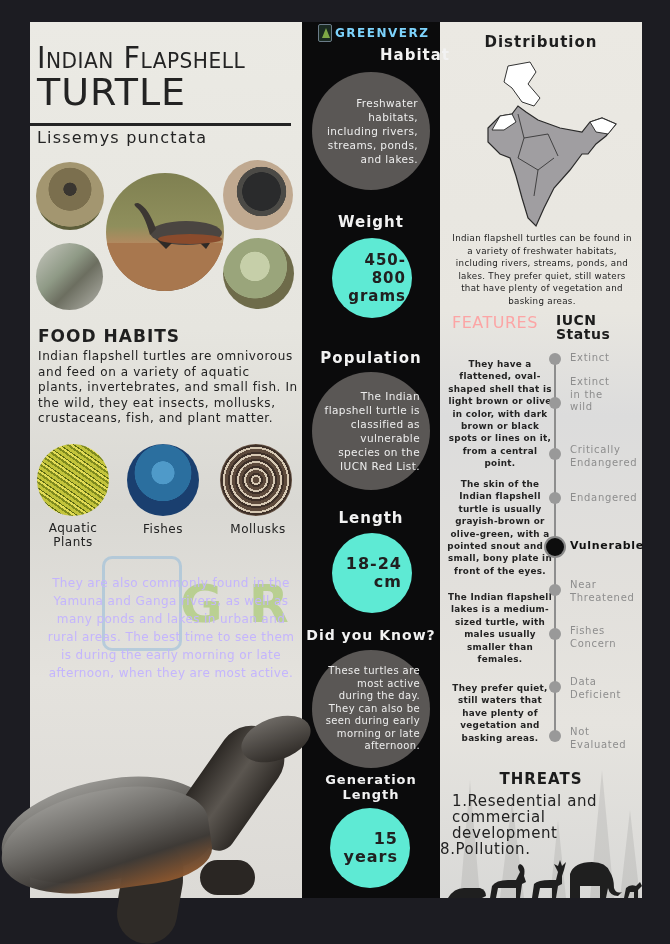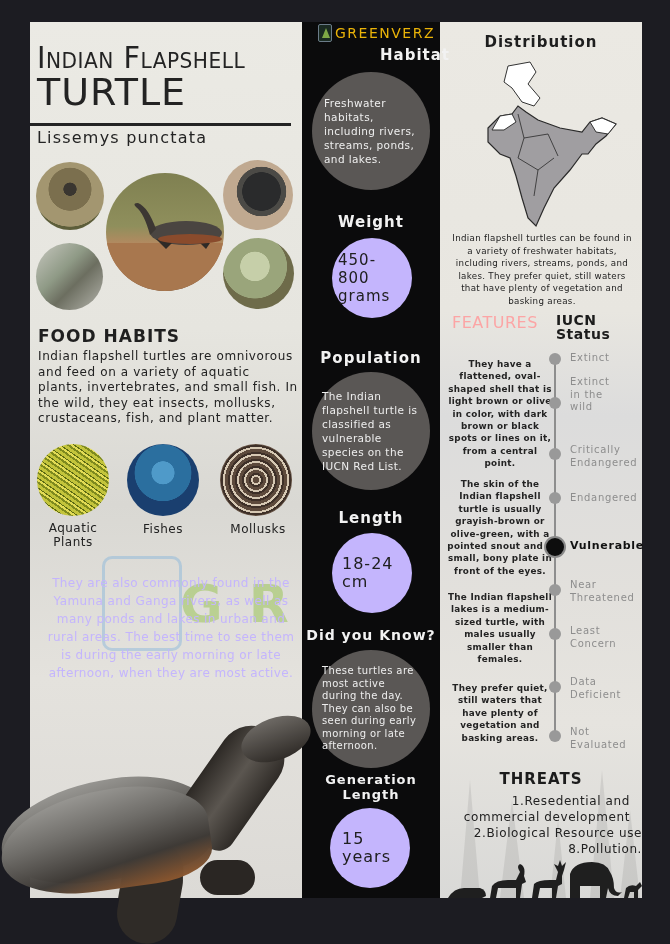--- a/index.html
+++ b/index.html
@@ -33,39 +33,39 @@
 
 .tshell{left:0;top:780px;width:210px;height:100px;border-radius:60% 45% 30% 45%;background:linear-gradient(170deg,#a9a8a4 0%,#6f6d69 40%,#3e3a36 70%,#a05e2c 100%);transform:rotate(-8deg)}
 .tneck{left:200px;top:720px;width:66px;height:130px;border-radius:40px 40px 20px 20px;background:linear-gradient(90deg,#2d2925,#5b5650,#2f2b27);transform:rotate(35deg)}
 .thead{left:240px;top:718px;width:72px;height:42px;border-radius:50%;background:linear-gradient(180deg,#6d6964,#302c28);transform:rotate(-20deg)}
 .tlimb{left:120px;top:840px;width:60px;height:100px;border-radius:30px;background:#2f2b27;transform:rotate(10deg)}
 .tlimb2{left:200px;top:860px;width:55px;height:35px;border-radius:20px;background:#2a2623}
 
 .logo{left:318px;top:24px;display:flex;align-items:center;gap:3px}
 .logo-box{width:14px;height:18px;border:1px solid #6a7b88;border-radius:2px;position:relative;background:#1a2a22}
 .logo-box::after{content:"";position:absolute;left:3px;top:3px;border-left:4px solid transparent;border-right:4px solid transparent;border-bottom:10px solid #7ea845}
-.logo-text{font-size:14px;font-weight:normal;color:#eab308;letter-spacing:1.5px}
+.logo-text{font-size:12px;font-weight:bold;color:#7dd3fc;letter-spacing:1.5px}
 .c-head{position:absolute;left:302px;width:138px;text-align:center;color:#f2f2f2;font-weight:bold;font-size:15px;letter-spacing:1px}
-.c-circ{position:absolute;border-radius:50%;display:flex;align-items:center;justify-content:center;text-align:left}
+.c-circ{position:absolute;border-radius:50%;display:flex;align-items:center;justify-content:center;text-align:right}
 .c-dark{background:#5a5755;color:#eeeeee;font-size:10.5px;line-height:14px;letter-spacing:0.4px}
-.c-light{background:#c4b5fd;color:#202020;font-size:15px;line-height:18px;letter-spacing:1px;font-weight:400}
+.c-light{background:#5eead4;color:#202020;font-size:15px;line-height:18px;letter-spacing:1px;font-weight:700}
 
 .dist-h{left:440px;top:33px;width:202px;text-align:center;font-size:15px;font-weight:bold;letter-spacing:1px;color:#1e1e1e}
 .map{left:478px;top:58px;width:150px;height:170px}
 .dist-text{left:448px;top:232px;width:188px;text-align:center;font-size:8.7px;line-height:12.5px;letter-spacing:0.3px;color:#222}
 .feat-h{left:452px;top:313px;font-size:16px;font-weight:normal;letter-spacing:0.5px;color:#fca5a5}
 .iucn-h{left:556px;top:313px;font-size:14px;font-weight:bold;line-height:14px;color:#1c1c1c;letter-spacing:0.5px}
 .feat{position:absolute;left:446px;width:108px;text-align:center;font-size:8.8px;line-height:12.4px;letter-spacing:0.3px;color:#232323;font-weight:bold}
 .iline{left:554px;top:357px;width:2px;height:378px;background:#8e8e8e}
 .idot{position:absolute;left:549px;width:12px;height:12px;border-radius:50%;background:#999}
 .idot.active{left:546px;width:18px;height:18px;background:#0d0d0d;box-shadow:0 0 0 2px #888}
 .ilabel{position:absolute;left:570px;font-size:10px;line-height:12.5px;color:#8d8d8d;letter-spacing:0.7px}
 .ilabel.active{color:#111;font-weight:bold;font-size:11px}
 .threats-h{left:440px;top:770px;width:202px;text-align:center;font-size:15px;font-weight:bold;letter-spacing:1px;color:#1c1c1c}
-.threat-list{left:440px;top:793px;width:202px;text-align:right;font-size:12px;line-height:16px;letter-spacing:0.6px;color:#222}
+.threat-list{left:440px;top:793px;width:202px;text-align:left;font-size:15px;line-height:16px;letter-spacing:0.6px;color:#222}
 .animals{left:446px;top:852px;width:196px;height:46px}
 .trees{left:440px;top:760px;width:202px;height:138px;opacity:.12}
 </style>
 </head>
 <body>
 
 <div id="left" class="abs"></div>
 <div id="center" class="abs"></div>
 <div id="right" class="abs"></div>
 
@@ -172,31 +172,30 @@
 <div class="idot" style="top:628px;"></div>
 <div class="idot" style="top:681px;"></div>
 <div class="idot" style="top:730px;"></div>
 
 <div class="ilabel" style="top:352px;">Extinct</div>
 <div class="ilabel" style="top:376px;width:50px;">Extinct in the wild</div>
 <div class="ilabel" style="top:444px;width:72px;">Critically Endangered</div>
 <div class="ilabel" style="top:492px;">Endangered</div>
 <div class="ilabel active" style="top:540px;">Vulnerable</div>
 <div class="ilabel" style="top:579px;width:72px;">Near Threatened</div>
-<div class="ilabel" style="top:625px;width:60px;">Least Concern</div>
+<div class="ilabel" style="top:625px;width:60px;">Fishes Concern</div>
 <div class="ilabel" style="top:676px;width:60px;">Data Deficient</div>
 <div class="ilabel" style="top:726px;width:60px;">Not Evaluated</div>
 
 <svg class="abs trees" viewBox="0 0 202 138">
   <path d="M20 138 L30 20 L40 138 Z M60 138 L72 40 L84 138 Z M150 138 L162 10 L174 138 Z M180 138 L190 50 L200 138 Z M110 138 L118 60 L126 138 Z" fill="#555"></path>
 </svg>
 <div class="abs threats-h">THREATS</div>
 <div class="abs threat-list">
   <div style="padding:0 12px">1.Resedential and commercial development</div>
-  <div>2.Biological Resource use</div>
   <div>8.Pollution.</div>
 </div>
 <svg class="abs animals" viewBox="0 0 196 46">
   <path d="M2 46 Q8 36 18 36 L34 36 Q40 38 40 44 L36 46 Z" fill="#1f1f1f"></path>
   <path d="M44 46 L46 34 Q50 28 62 28 L70 28 L74 20 Q70 14 74 12 Q80 14 78 24 L80 30 L76 32 L74 46 L70 46 L70 36 L52 36 L50 46 Z" fill="#1f1f1f"></path>
   <path d="M86 46 L88 32 Q92 28 104 28 L110 28 L112 20 L108 12 L112 14 L114 8 L116 14 L120 10 L118 18 L116 24 L116 32 L112 34 L110 46 L106 46 L106 36 L94 36 L92 46 Z" fill="#1f1f1f"></path>
   <path d="M124 46 L124 22 Q128 10 146 10 Q160 10 164 20 Q168 26 168 36 Q170 42 176 40 L172 44 Q164 44 162 36 L160 46 L154 46 L154 34 L134 34 L134 46 L128 46 Z" fill="#1f1f1f"></path>
   <path d="M178 46 L180 36 Q184 32 190 34 L194 30 L196 34 L192 38 L192 46 L188 46 L188 40 L184 40 L182 46 Z" fill="#1f1f1f"></path>
 </svg>
 

